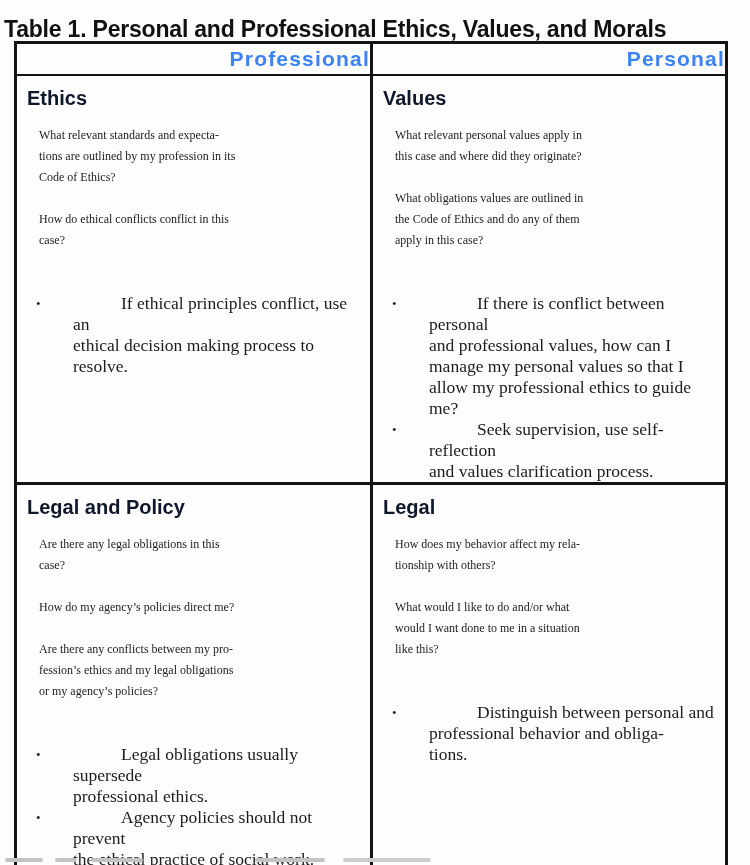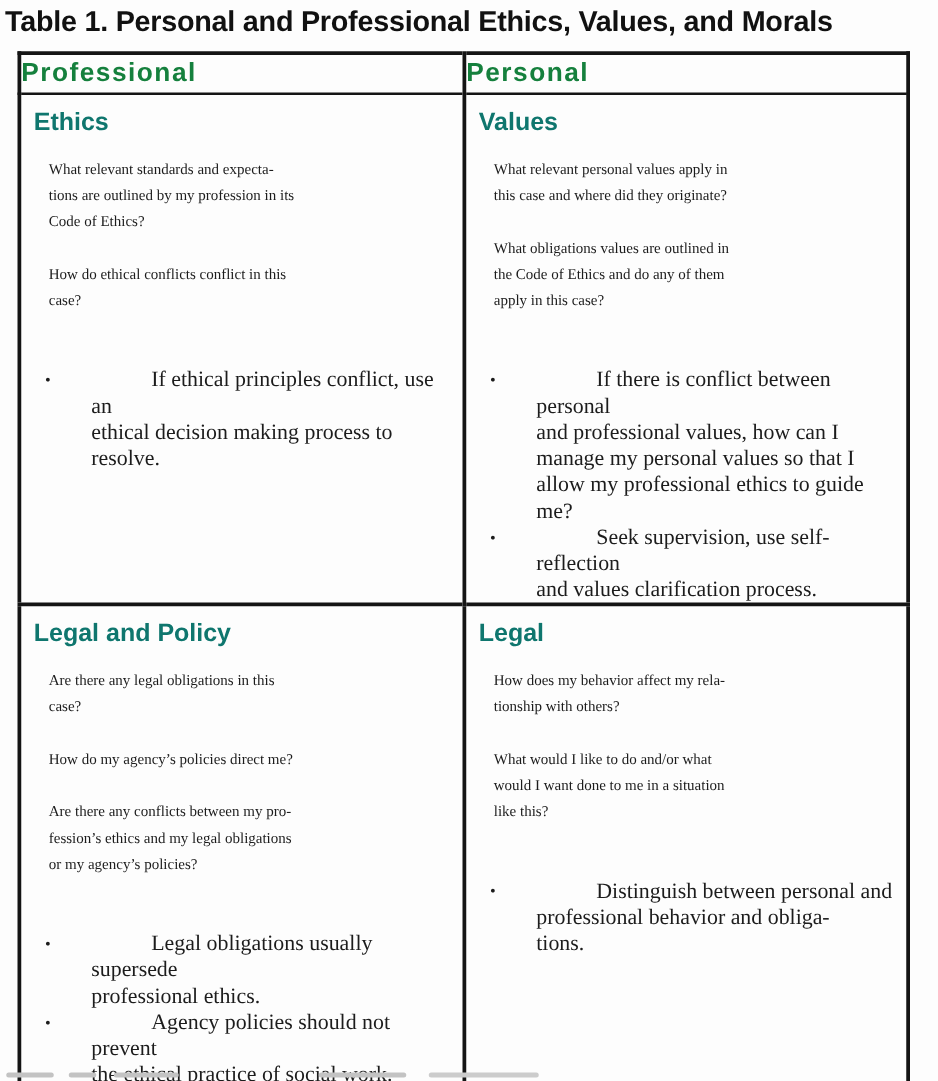--- a/index.html
+++ b/index.html
@@ -14,21 +14,21 @@
   }
   .page {
     position: relative;
     width: 750px;
     height: 865px;
     background: #fdfdfd;
   }
   .doc-title {
     position: absolute;
     left: 4px;
-    top: 4px;
+    top: 16px;
     width: 744px;
     font-family: "Liberation Sans", sans-serif;
     font-weight: bold;
     font-size: 23px;
     letter-spacing: -0.2px;
     color: #111;
     white-space: nowrap;
   }
   table.ethics-table {
     position: absolute;
@@ -41,42 +41,42 @@
   }
   table.ethics-table, table.ethics-table td, table.ethics-table th {
     border-color: #141414;
   }
   table.ethics-table { border: 3px solid #141414; }
   th.col-head {
     font-family: "Liberation Sans", sans-serif;
     font-weight: bold;
     font-size: 21px;
     letter-spacing: 1.2px;
-    color: #15803d;
-    text-align: left;
+    color: #3b82f6;
+    text-align: right;
     vertical-align: middle;
     height: 27px;
     padding: 1px 0 2px 0;
     border-bottom: 2px solid #141414;
   }
   td.cell {
     vertical-align: top;
     padding: 9px 8px 0 10px;
     box-sizing: border-box;
     overflow: hidden;
   }
   .col-right { border-left: 3px solid #ec4899; }
   tr.row-2 td { border-top: 3px solid #141414; }
   tr.row-1 td { height: 397px; }
   tr.row-2 td { height: 373px; }
   .cell-heading {
     font-family: "Liberation Sans", sans-serif;
     font-weight: bold;
     font-size: 20px;
-    color: #0f766e;
+    color: #0f172a;
     line-height: 26px;
     margin: 0 0 14px 0;
   }
   .cell p {
     margin: 0 0 21px 12px;
     font-size: 12px;
     line-height: 21px;
     white-space: pre-line;
   }
   .cell ul.bullets {

